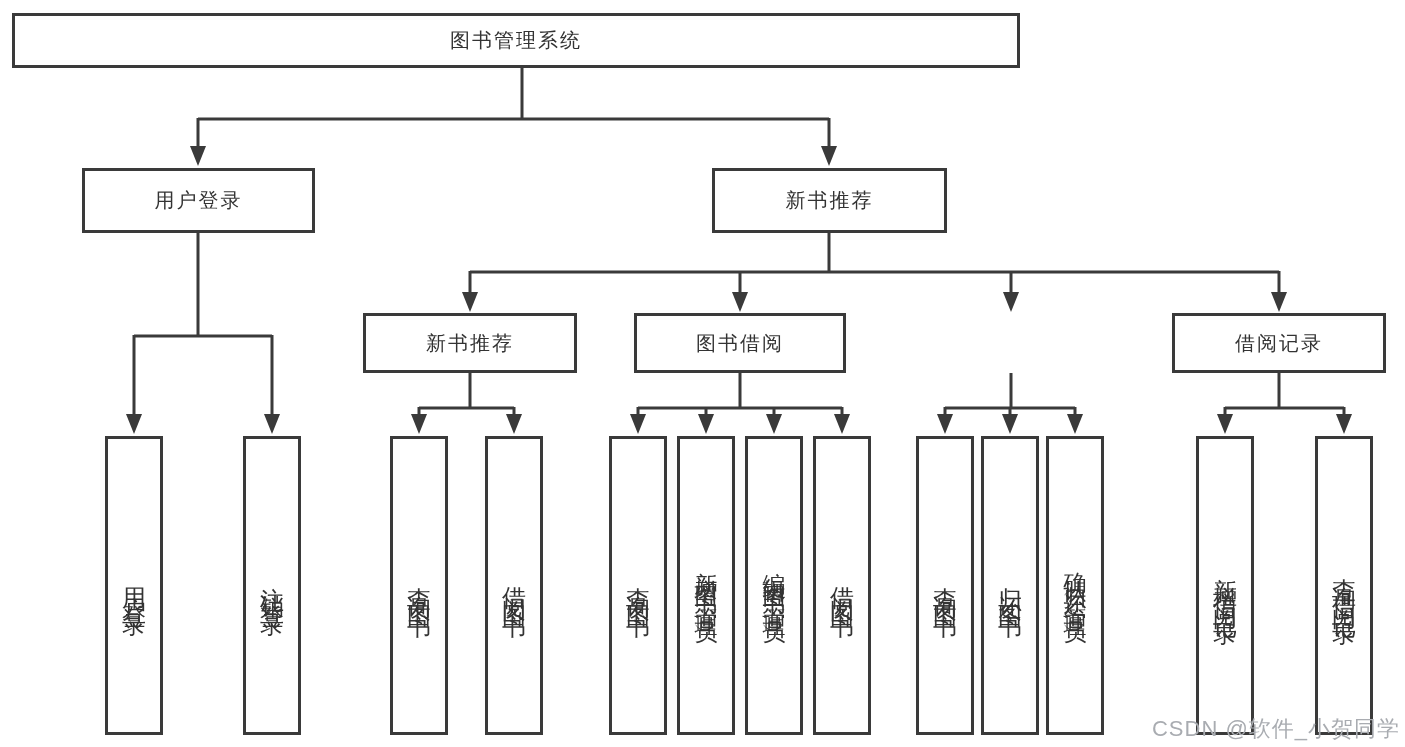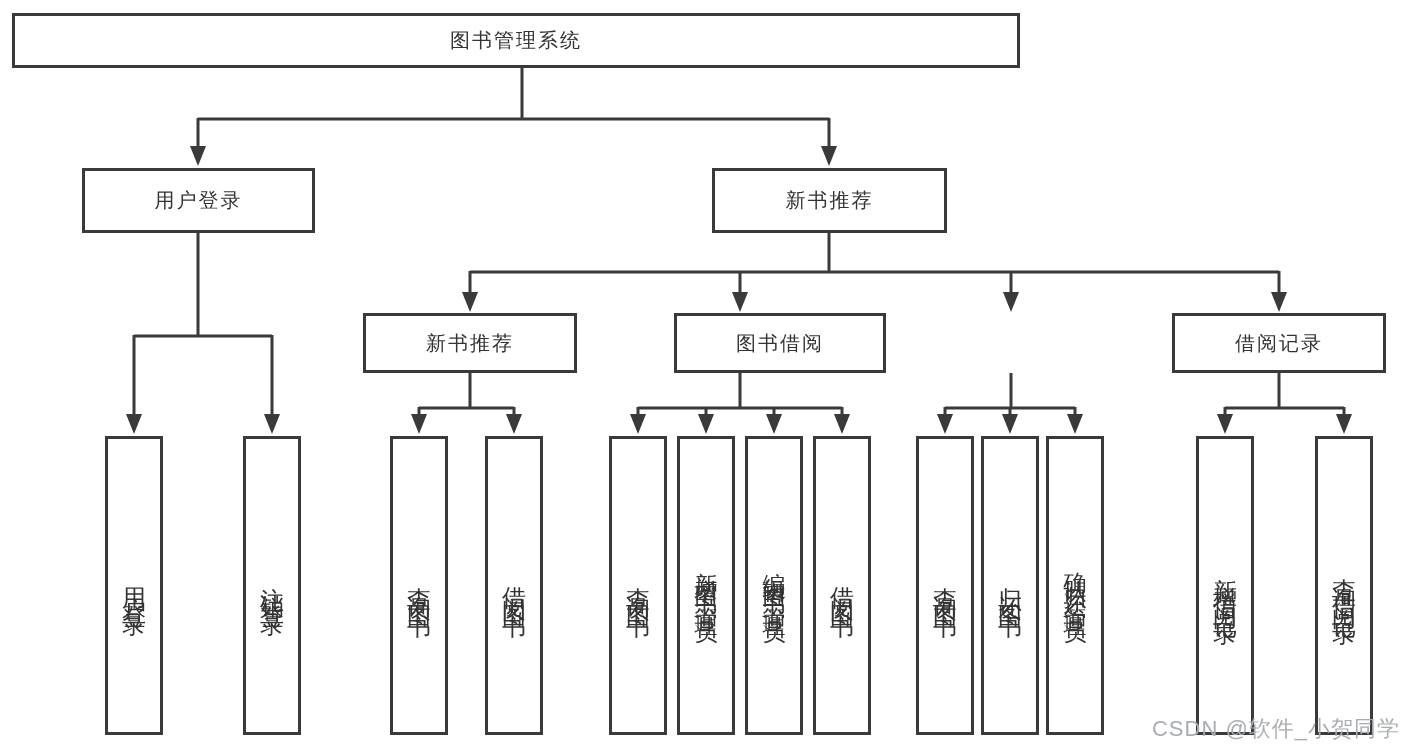--- a/index.html
+++ b/index.html
@@ -63,21 +63,21 @@
     letter-spacing: 1px;
     color: #a9acb1;
     z-index: 5;
     white-space: nowrap;
   }
   
   #n-root   { left: 12px;  top: 13px;  width: 1008px; height: 55px; }
   #n-login  { left: 82px;  top: 168px; width: 233px;  height: 65px; }
   #n-mgmt   { left: 712px; top: 168px; width: 235px;  height: 65px; }
   #n-rec    { left: 363px; top: 313px; width: 214px;  height: 60px; text-align: right; }
-  #n-borrow { left: 634px; top: 313px; width: 212px;  height: 60px; margin-left: 40px; }
+  #n-borrow { left: 634px; top: 313px; width: 212px;  height: 60px; }
   #n-cur    { left: 904px; top: 313px; width: 214px;  height: 60px; }
   #n-hist   { left: 1172px;top: 313px; width: 214px;  height: 60px; }
   #l-a1 { left: 105px;  }
   #l-a2 { left: 243px;  }
   #l-b1 { left: 390px;  }
   #l-b2 { left: 485px;  }
   #l-c1 { left: 609px;  }
   #l-c2 { left: 677px;  }
   #l-c3 { left: 745px;  }
   #l-c4 { left: 813px;  }

